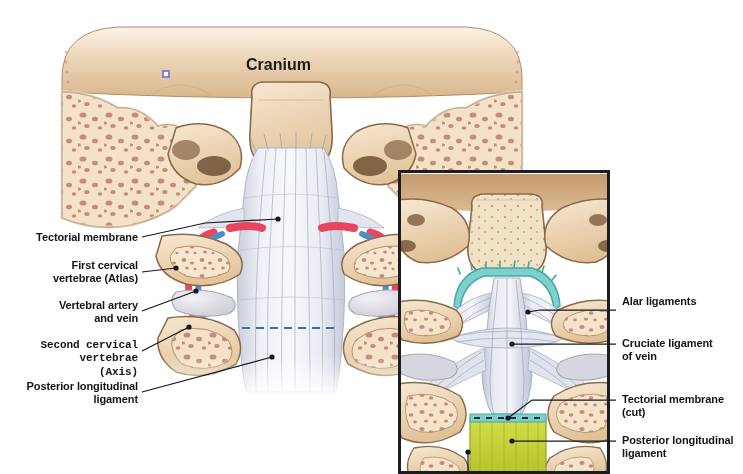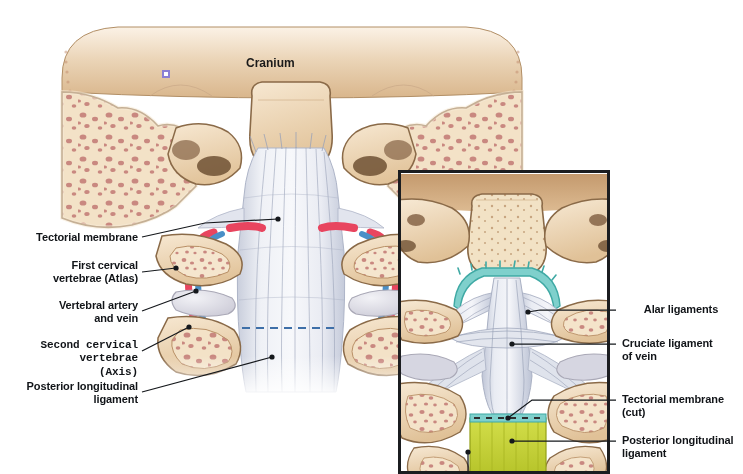--- a/index.html
+++ b/index.html
@@ -16,21 +16,21 @@
   svg.layer{position:absolute;left:0;top:0;width:743px;height:474px;overflow:visible;}
 
   .leader{stroke:#15181c;stroke-width:1.25;fill:none;}
   .dot{fill:#15181c;}
 
   #insetbox{position:absolute;left:398px;top:170px;width:212px;height:304px;
             border:3px solid #1b1d20;box-sizing:border-box;overflow:hidden;
             background:#ffffff;}
   #insetbox svg{position:absolute;left:-3px;top:-3px;}
 
-  .cap{position:absolute;font-size:12px;color:#1a1a1a;font-weight:600;}
+  .cap{position:absolute;font-size:16px;color:#1a1a1a;font-weight:600;}
 </style>
 </head>
 <body>
 
 <div id="stage">
 
   <svg class="layer" viewBox="0 0 743 474">
     <defs>
       <linearGradient id="cranGrad" x1="0" y1="0" x2="0" y2="1">
         <stop offset="0%" stop-color="#FBF2E6"></stop>
@@ -423,21 +423,21 @@
 
   <div class="lbl r" style="left:40px;top:299px;width:98px;">Vertebral artery
 and vein</div>
 
   <div class="lbl r" style="left:34px;top:339px;width:104px;font-family:Liberation Mono, monospace;">Second cervical
 vertebrae (Axis)</div>
 
   <div class="lbl r" style="left:10px;top:380px;width:128px;">Posterior longitudinal
 ligament</div>
 
-  <div class="lbl l" style="left:622px;top:303px;width:118px;text-align:center;">Alar ligaments</div>
+  <div class="lbl l" style="left:622px;top:295px;width:118px;">Alar ligaments</div>
 
   <div class="lbl l" style="left:622px;top:337px;width:118px;">Cruciate ligament
 of vein</div>
 
   <div class="lbl l" style="left:622px;top:393px;width:120px;">Tectorial membrane
 (cut)</div>
 
   <div class="lbl l" style="left:622px;top:434px;width:122px;">Posterior longitudinal
 ligament</div>
 

